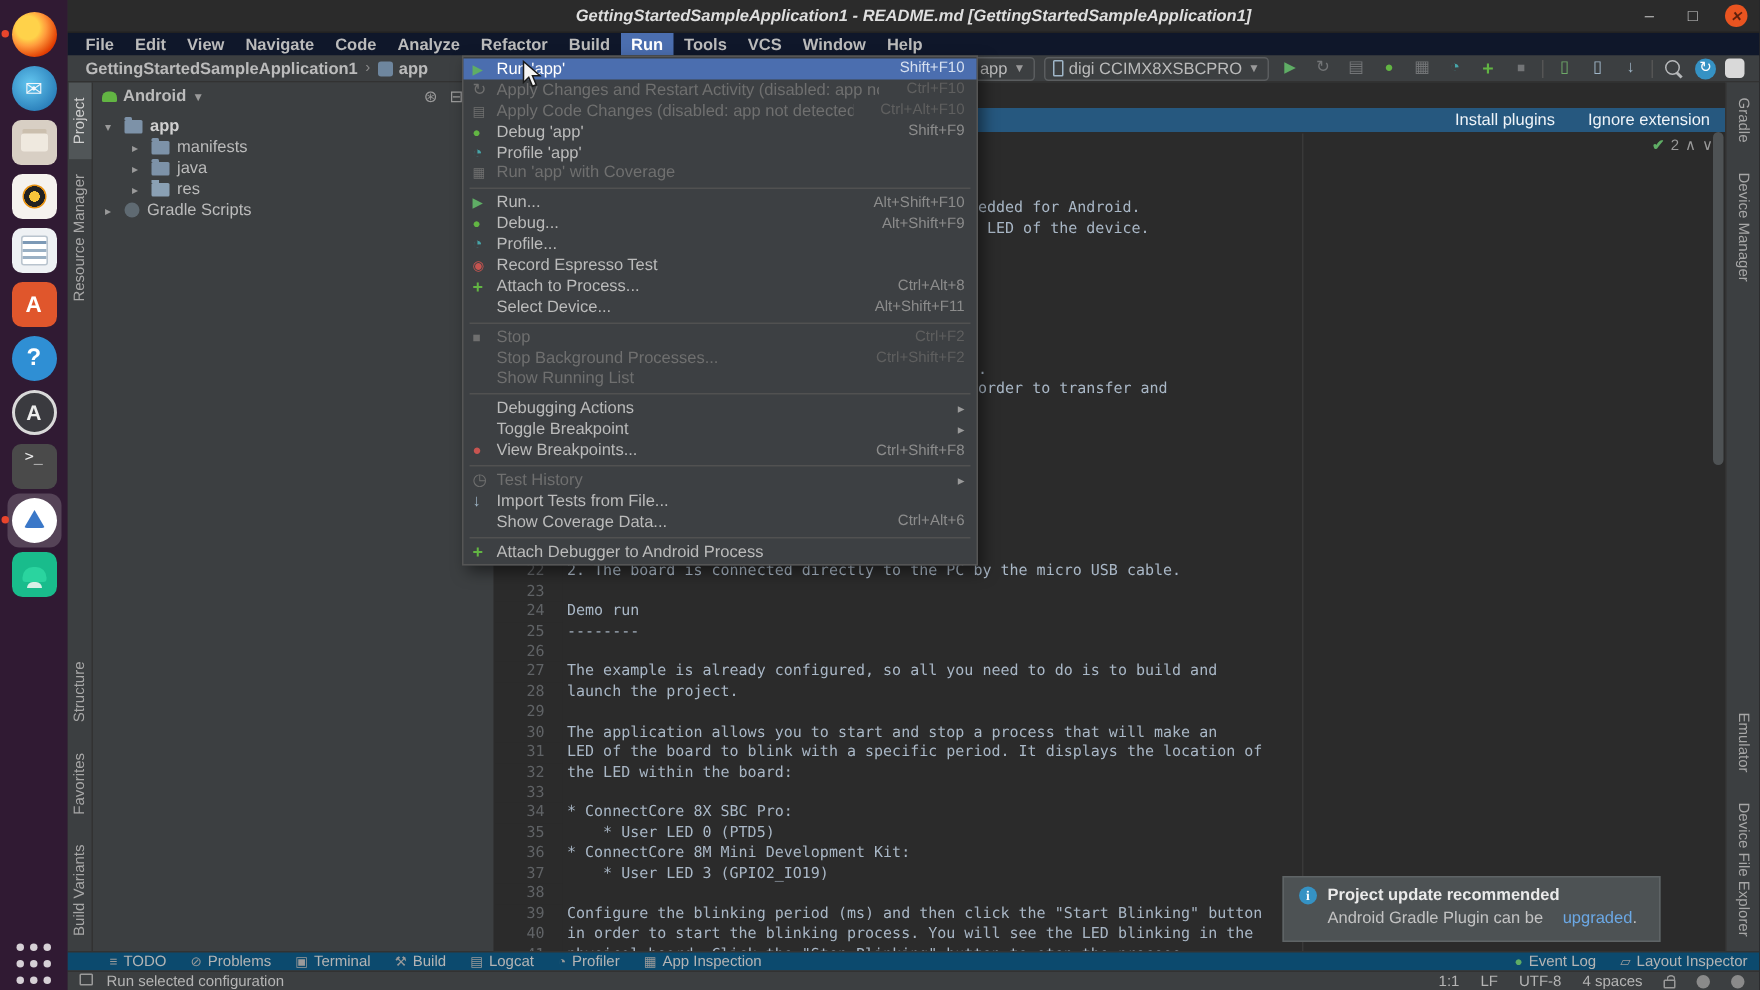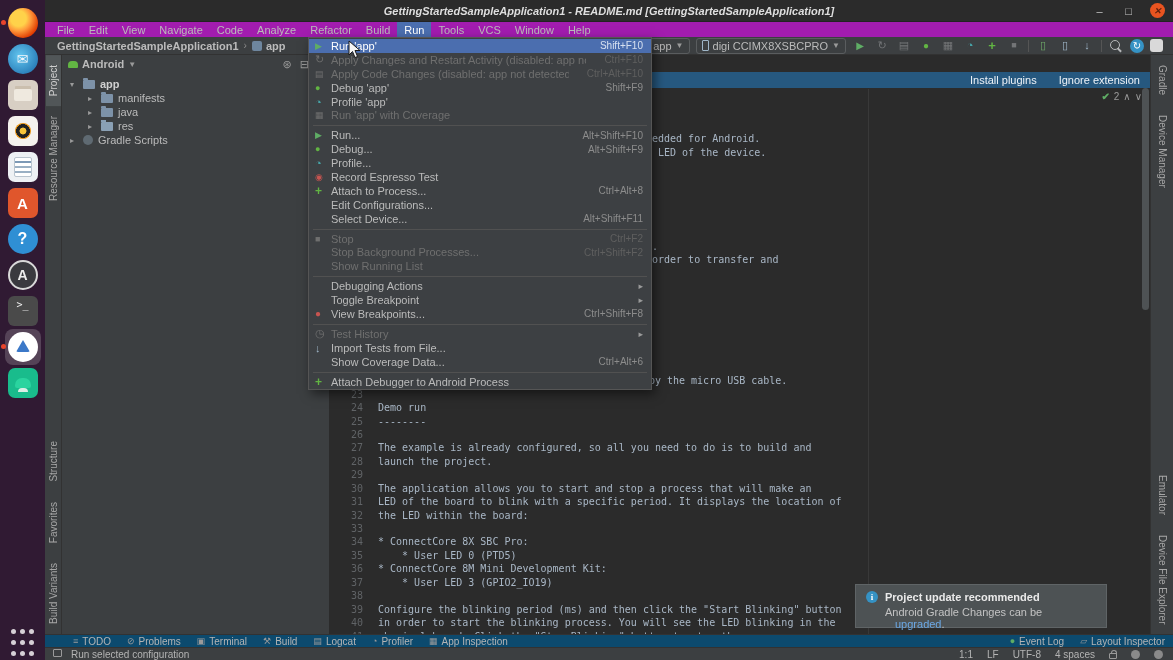--- a/index.html
+++ b/index.html
@@ -48,22 +48,22 @@
   
   #win { position:absolute; left:45px; top:0; width:1128px; height:660px; background:#3c3f41; }
   #titlebar { position:absolute; left:0; top:0; right:0; height:22px; background:#2b2b2b;
     display:flex; align-items:center; justify-content:center; border-bottom:1px solid #222;font-style:italic; }
   #titlebar .title { color:#dedede; font-size:11px; font-weight:bold; }
   #winbtns { position:absolute; right:8px; top:3px; display:flex; gap:14px; align-items:center; }
   .wbtn { width:15px; height:15px; display:flex; align-items:center; justify-content:center;
     color:#c7c7c7; font-size:11px; }
   .wbtn.close { background:#e95420; border-radius:50%; color:#5d1f0c; font-size:9px; font-weight:bold; }
 
-  #menubar { position:absolute; left:0; top:22px; right:0; height:15px; background:#a21caf;
-    display:flex; align-items:center; padding-left:5px; }
+  #menubar { position:absolute; left:0; top:22px; right:0; height:15px; background:#0f172a;
+    display:flex; align-items:center; padding-left:5px;font-weight:bold; }
   .mb-item { color:#bbbbbb; font-size:11px; padding:0 7px; height:15px; display:flex; align-items:center; }
   .mb-item.active { background:#4b6eaf; color:#fff; }
 
   #navbar { position:absolute; left:0; top:37px; right:0; height:18px; background:#3c3f41;
     display:flex; align-items:center; padding-left:12px; border-bottom:1px solid #323232; }
   .crumb { color:#bbbbbb; font-size:11px; font-weight:bold; display:flex; align-items:center; gap:4px; }
   .crumb-sep { color:#8a8a8a; font-size:10px; margin:0 5px; }
   .mod-icon { width:10px; height:10px; background:#6e869e; border-radius:2px; display:inline-block; }
 
   
@@ -831,26 +831,20 @@
 
       </div>
 
       <div class="menu-item">
         <span class="mi-icon mi-attach"></span>
         <span class="mi-label">Attach to Process...</span>
         <span class="mi-short">Ctrl+Alt+8</span>
 
       </div>
 
-      <div class="menu-item">
-        <span class="mi-icon"></span>
-        <span class="mi-label">Edit Configurations...</span>
-        <span class="mi-short"></span>
-
-      </div>
 
       <div class="menu-item">
         <span class="mi-icon"></span>
         <span class="mi-label">Select Device...</span>
         <span class="mi-short">Alt+Shift+F11</span>
 
       </div>
 
       <div class="menu-item separator">
         
@@ -950,21 +944,21 @@
 
       </div>
     </div>
 
   <div id="toast">
     <div class="t-row">
       <span class="info-ico">i</span>
       <span class="t-title">Project update recommended</span>
     </div>
     <div class="t-msg">
-      <span>Android Gradle Changes can be </span><a href="#">upgraded</a><span>.</span>
+      <span>Android Gradle Plugin can be </span><a href="#">upgraded</a><span>.</span>
     </div>
   </div>
 
   <div id="cursor">
     <svg width="13" height="19" viewBox="0 0 13 19">
       <path d="M1,1 L1,15 L4.5,11.5 L7,17.5 L9.5,16.5 L7,10.5 L12,10.5 Z" fill="#f5f5f5" stroke="#1a1a1a" stroke-width="1"></path>
     </svg>
   </div>
 
 </div>

